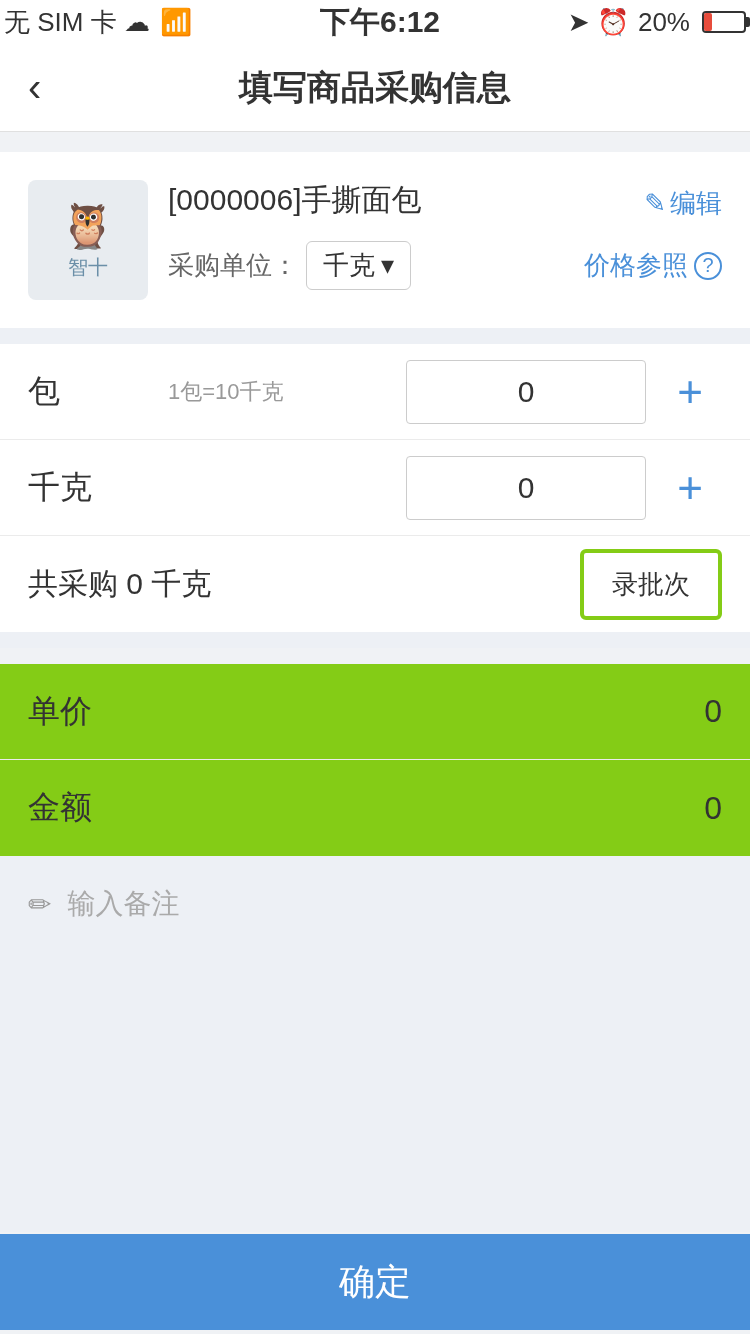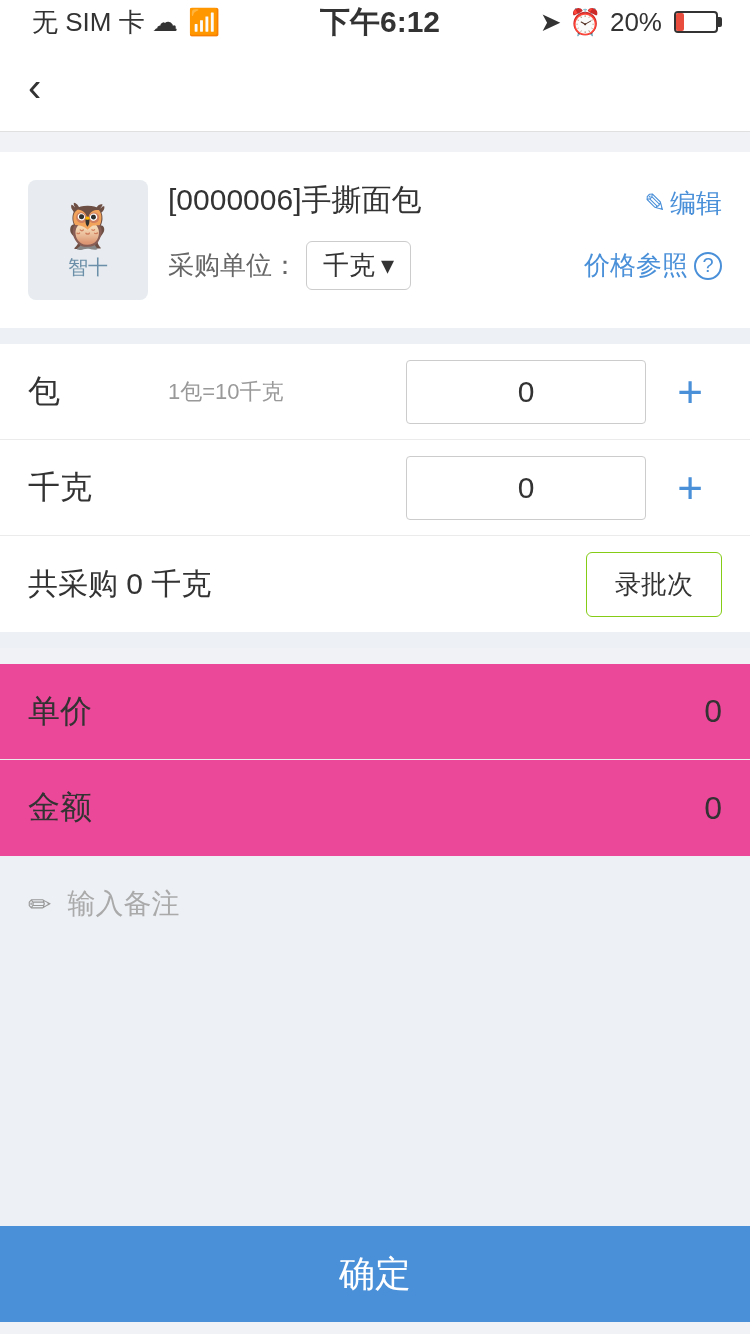--- a/index.html
+++ b/index.html
@@ -15,21 +15,21 @@
     }
 
     
     .status-bar {
       width: 750px;
       height: 44px;
       background: #fff;
       display: flex;
       align-items: center;
       justify-content: space-between;
-      padding: 0 32px;
+      padding: 0 4px;
       font-size: 28px;
       font-weight: 500;
     }
     .status-left {
       display: flex;
       align-items: center;
       gap: 10px;
       font-size: 26px;
     }
     .status-center {
@@ -241,33 +241,33 @@
       align-items: center;
       justify-content: space-between;
       padding: 0 28px;
       height: 96px;
     }
     .summary-text {
       font-size: 30px;
       color: #333;
     }
     .record-batch-btn {
-      border: 1px solid #84cc16;
+      border: 4px solid #84cc16;
       border-radius: 6px;
       padding: 14px 28px;
       font-size: 26px;
       color: #333;
       background: #fff;
       cursor: pointer;
       margin-left: 17px;
     }
 
     
     .price-section {
-      background: #ec4899;
+      background: #84cc16;
       margin-top: 16px;
     }
     .price-row {
       display: flex;
       align-items: center;
       justify-content: space-between;
       padding: 0 28px;
       height: 96px;
       border-bottom: 1px solid #ebebeb;
     }
@@ -302,21 +302,21 @@
     
     .content-area {
       background: #edf0f5;
       flex: 1;
       min-height: 280px;
     }
 
     
     .confirm-btn {
       position: fixed;
-      bottom: 12px;
+      bottom: 4px;
       left: 0;
       width: 750px;
       height: 96px;
       background: #4a90d9;
       color: #fff;
       font-size: 36px;
       font-weight: 500;
       border: none;
       display: flex;
       align-items: center;
@@ -338,20 +338,21 @@
     <span>⏰</span>
     <span>20%</span>
     <span class="battery-icon">
       <div class="battery-fill"></div>
     </span>
   </div>
 </div>
 
 <div class="nav-bar">
   <div class="nav-back">‹</div>
+  <div class="nav-title">填写商品采购信息</div>
 </div>
 
 <div class="product-section">
   <div class="product-image">
     <div class="product-image-icon">🦉</div>
     <div class="product-image-label">智十</div>
   </div>
   <div class="product-info">
     <div class="product-name-row">
       <div class="product-name">[0000006]手撕面包</div>

